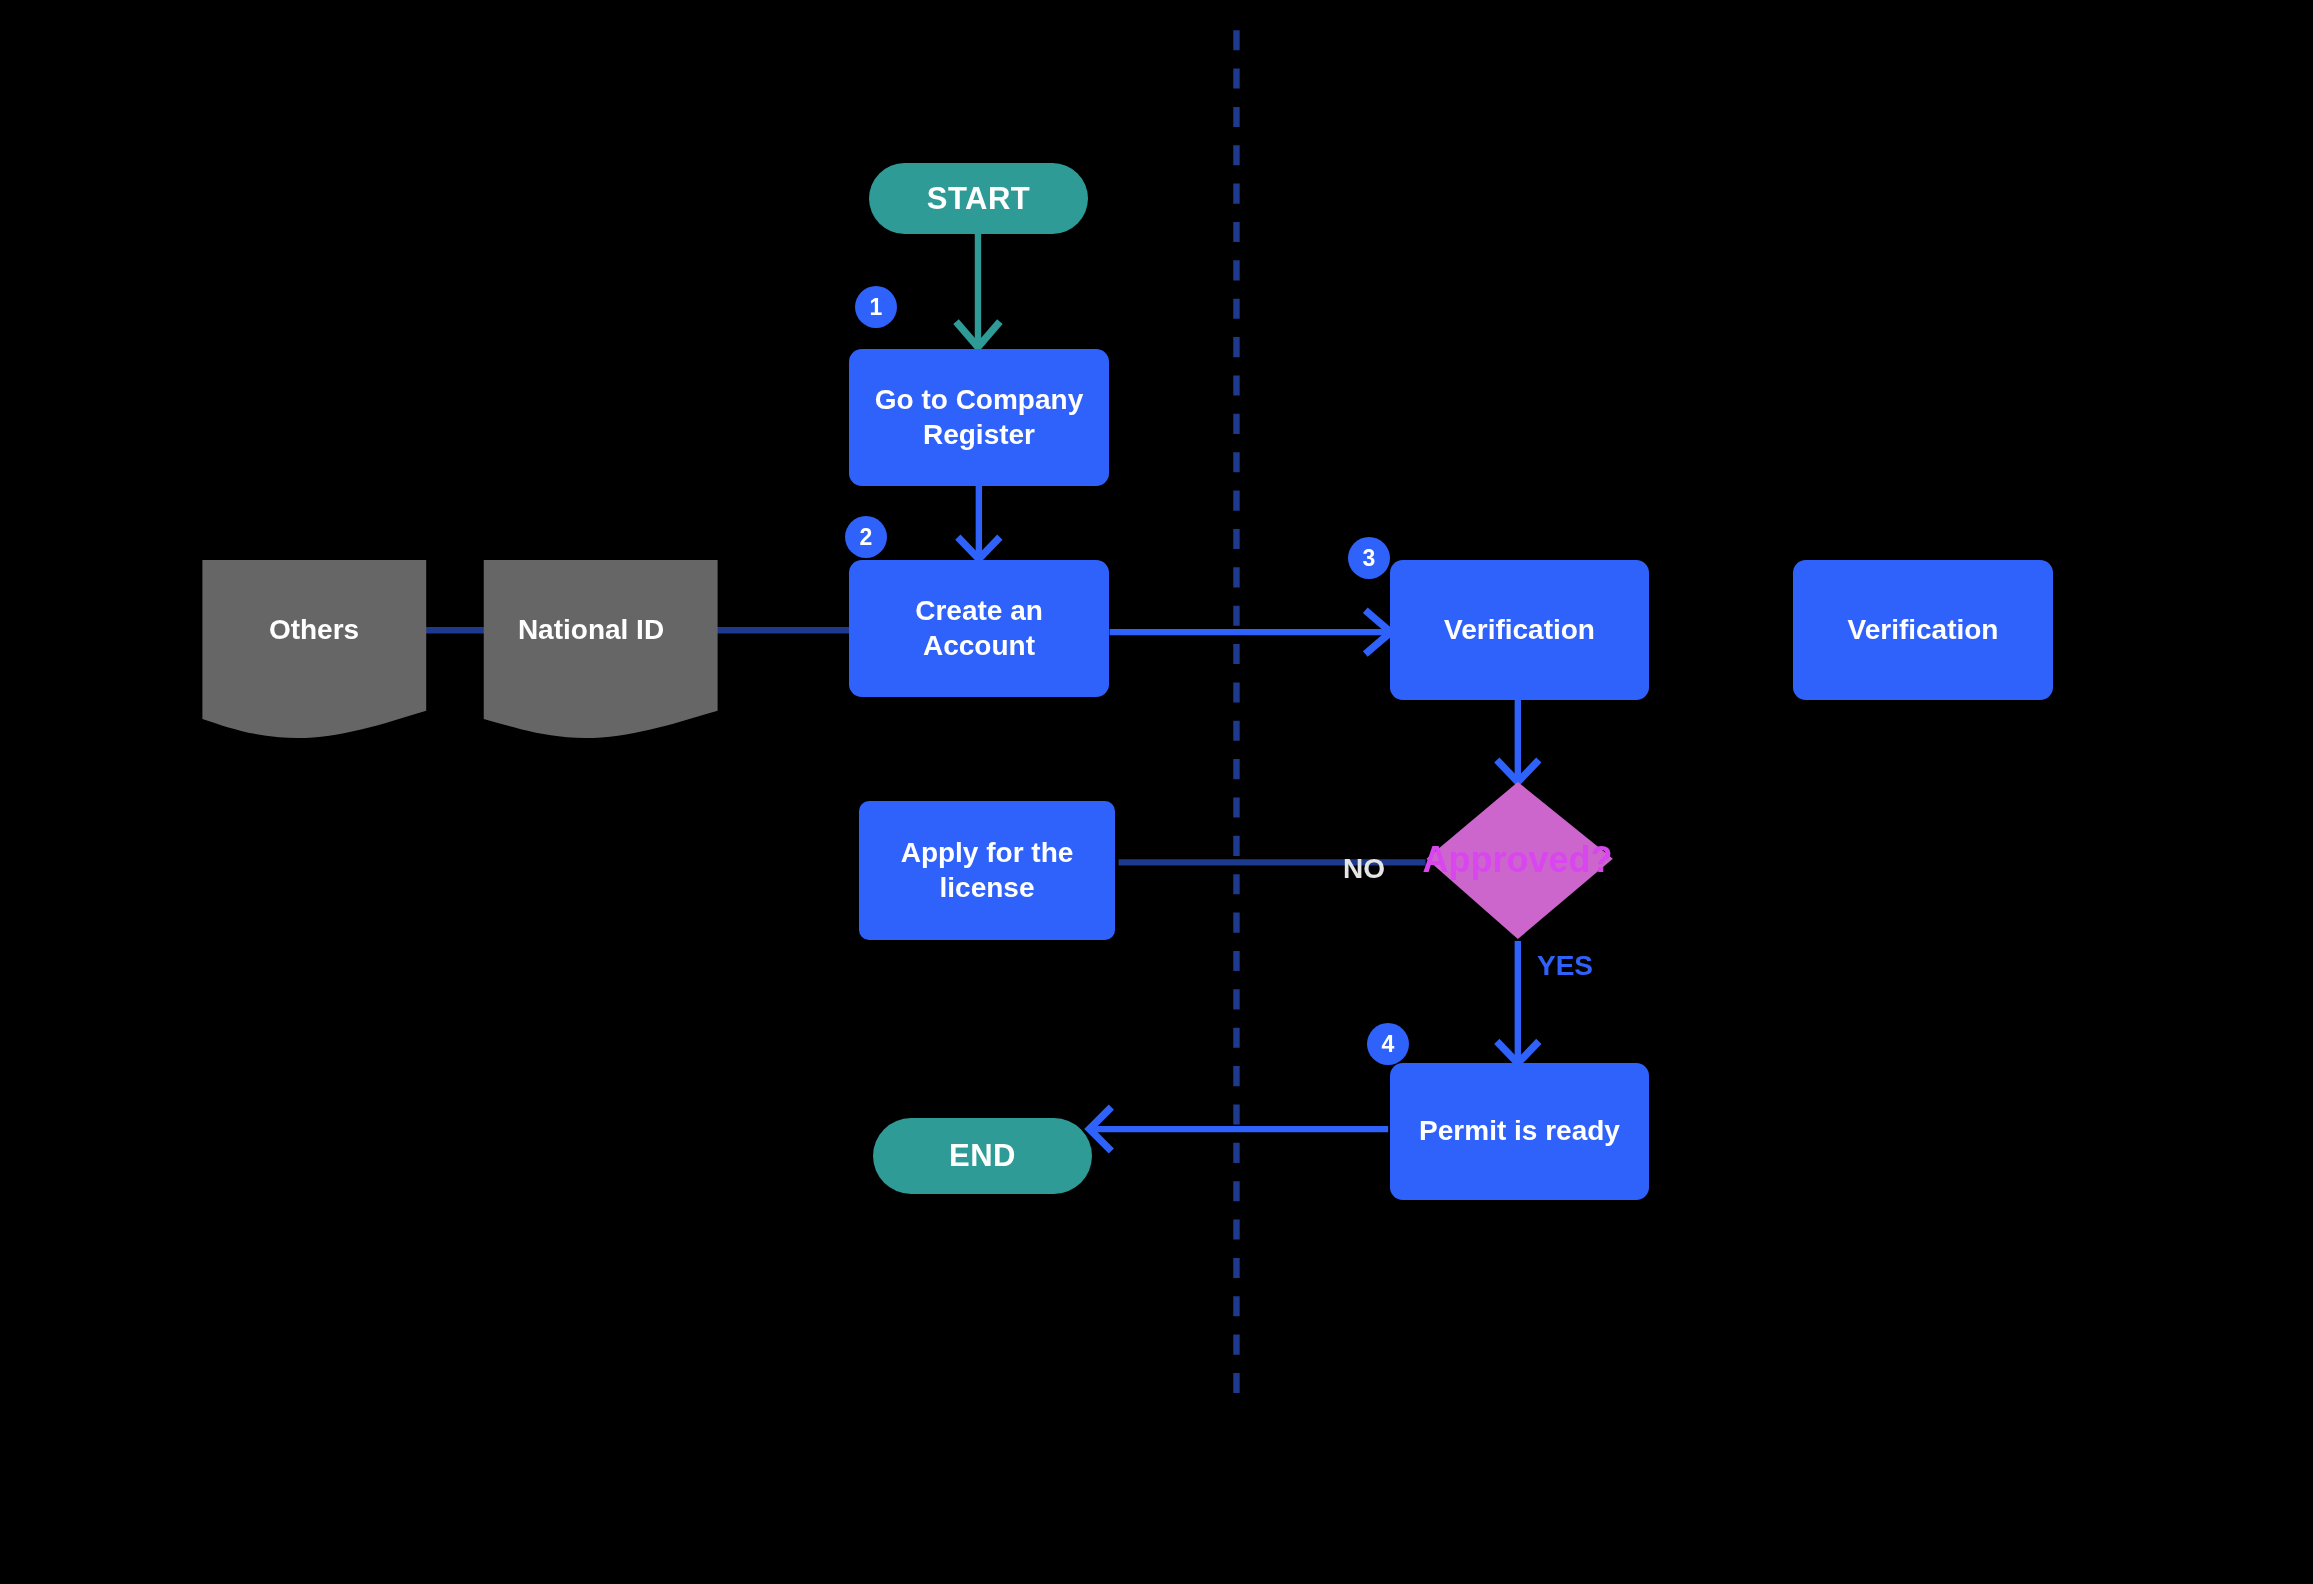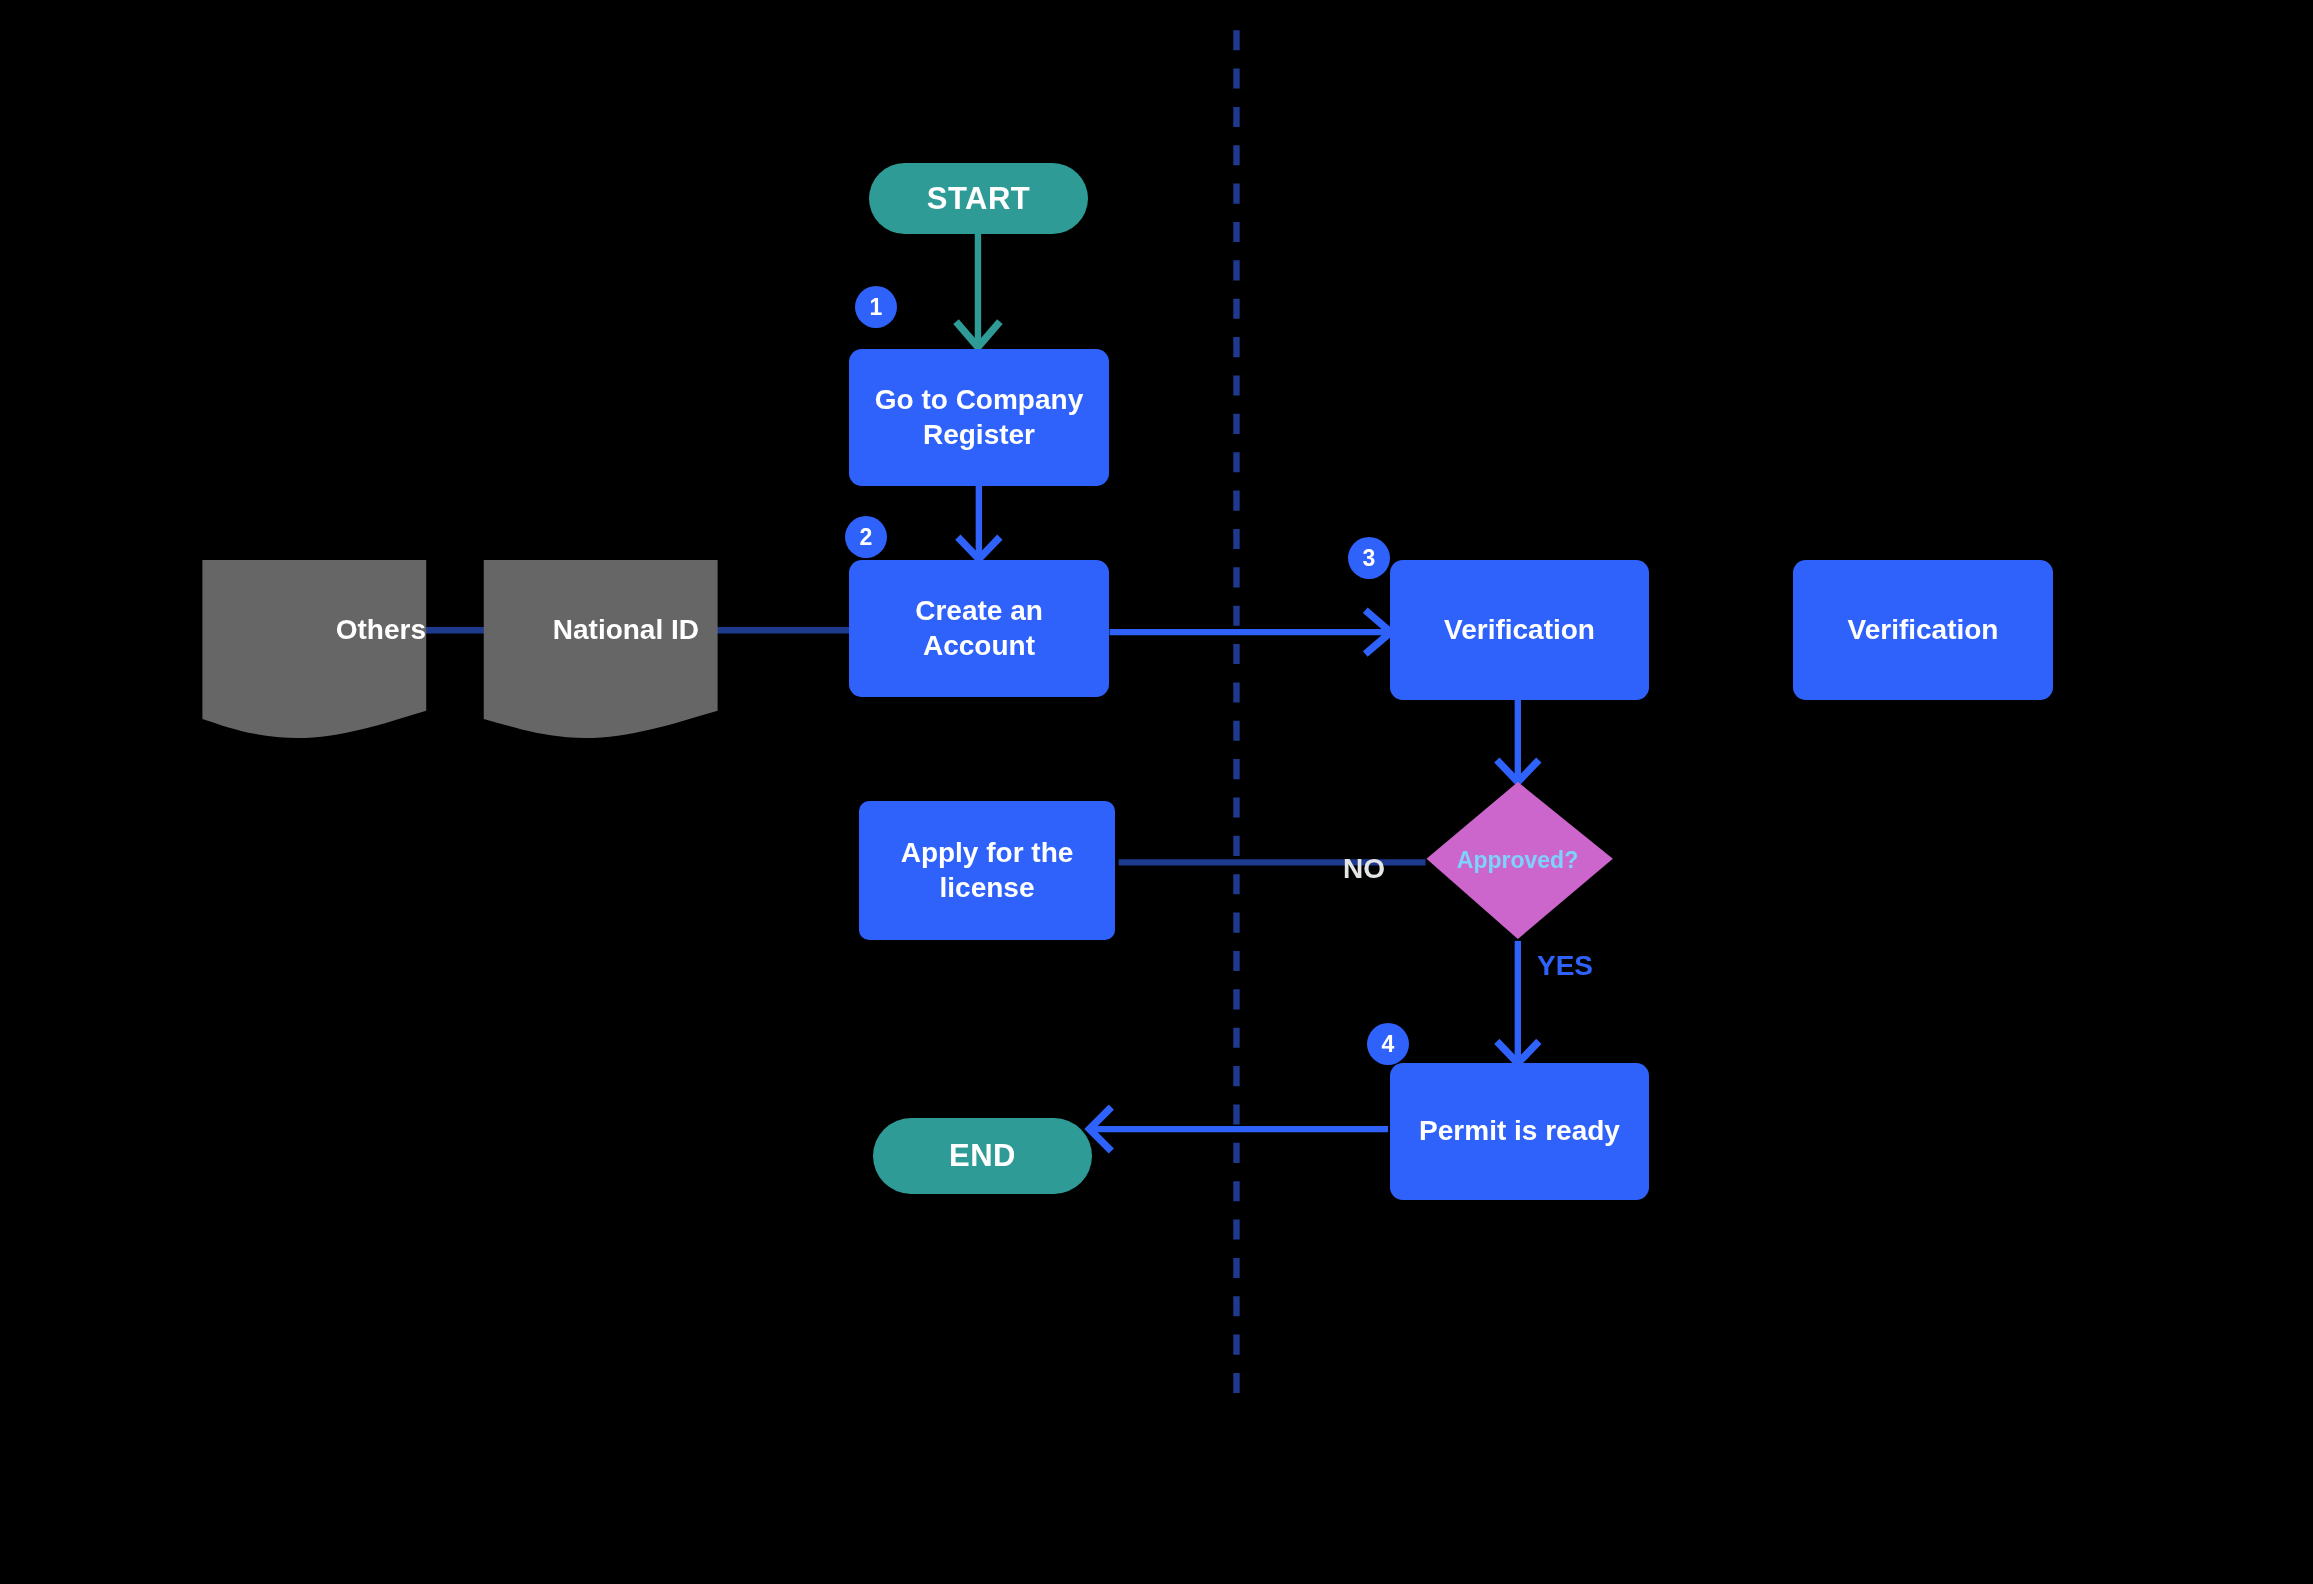--- a/index.html
+++ b/index.html
@@ -48,31 +48,31 @@
     background: #2E9B96;
     border-radius: 55px;
     font-size: 31px;
     letter-spacing: 0.5px;
   }
   .node-decision-label {
     position: absolute;
     display: flex;
     align-items: center;
     justify-content: center;
-    color: #7dd3fc;
-    font-weight: bold;
-    font-size: 23px;
+    color: #d946ef;
+    font-weight: bold;
+    font-size: 36px;
     text-align: center;
     pointer-events: none;
   }
   .node-doc-label {
     position: absolute;
     display: flex;
     align-items: center;
-    justify-content: flex-end;
+    justify-content: center;
     color: #ffffff;
     font-weight: bold;
     font-size: 28px;
     text-align: center;
     pointer-events: none;
   }
   .badge {
     position: absolute;
     width: 42px;
     height: 42px;

